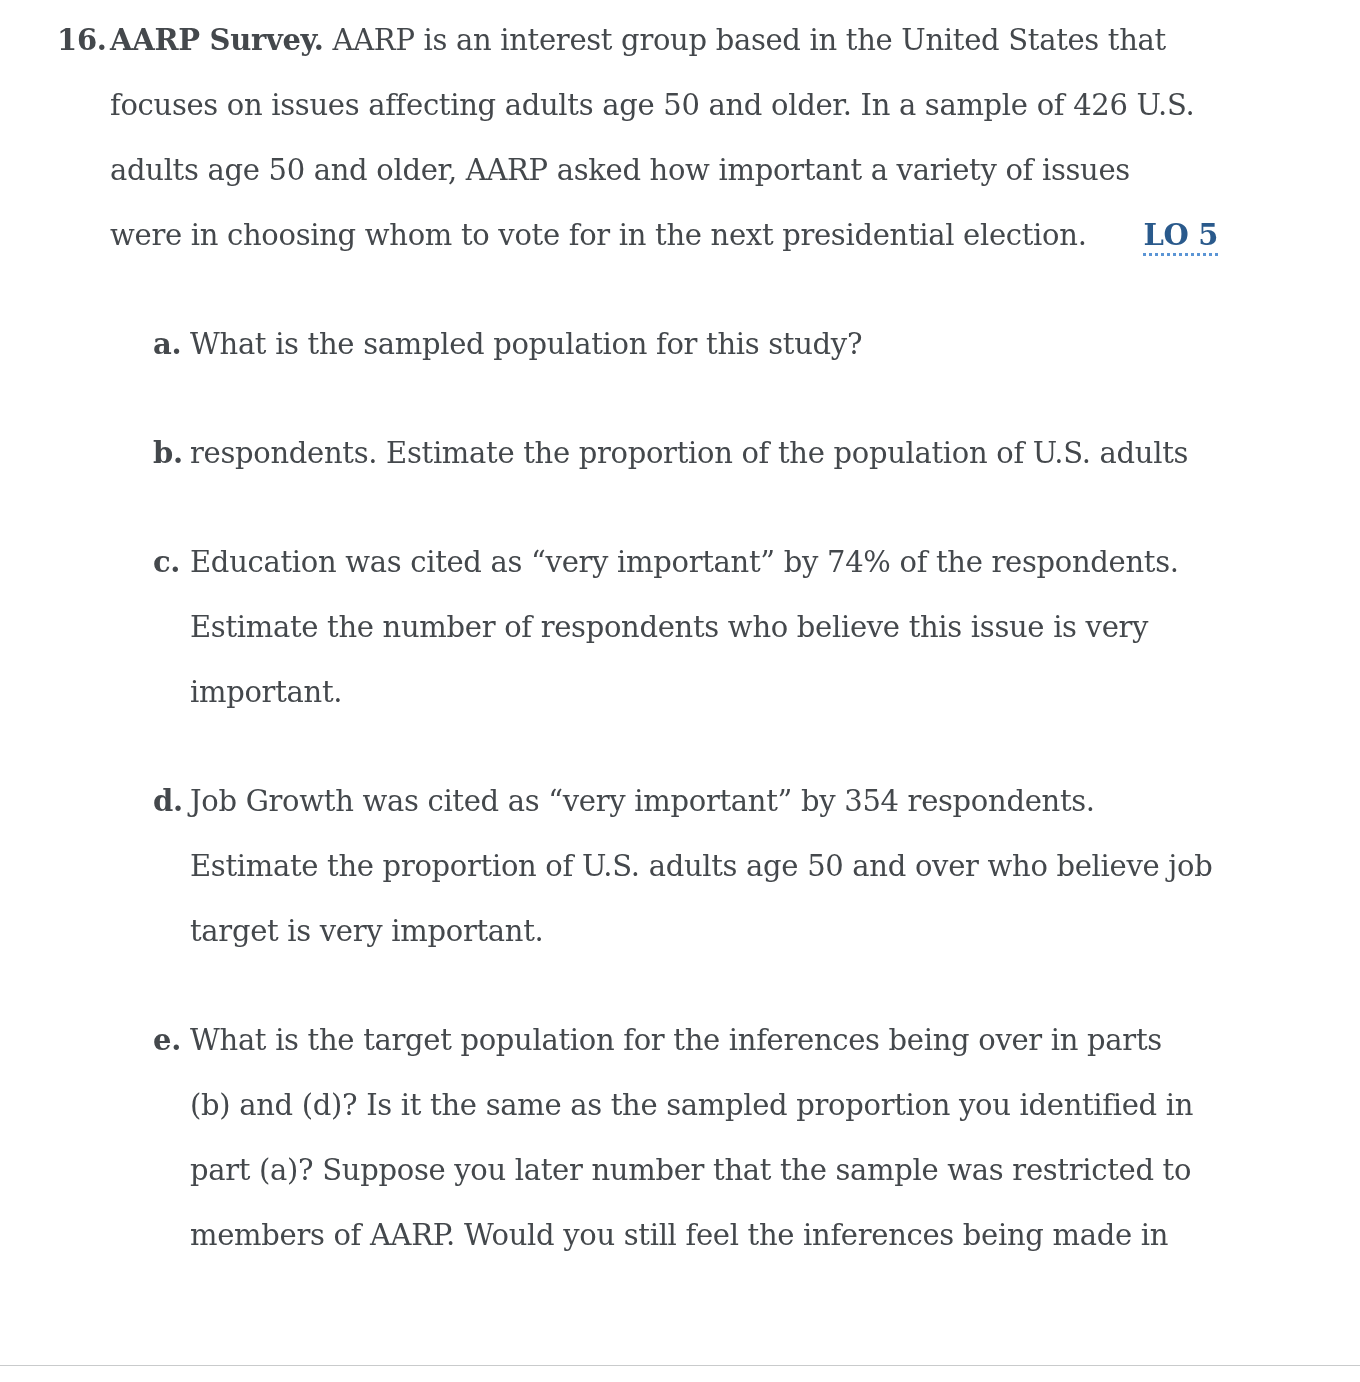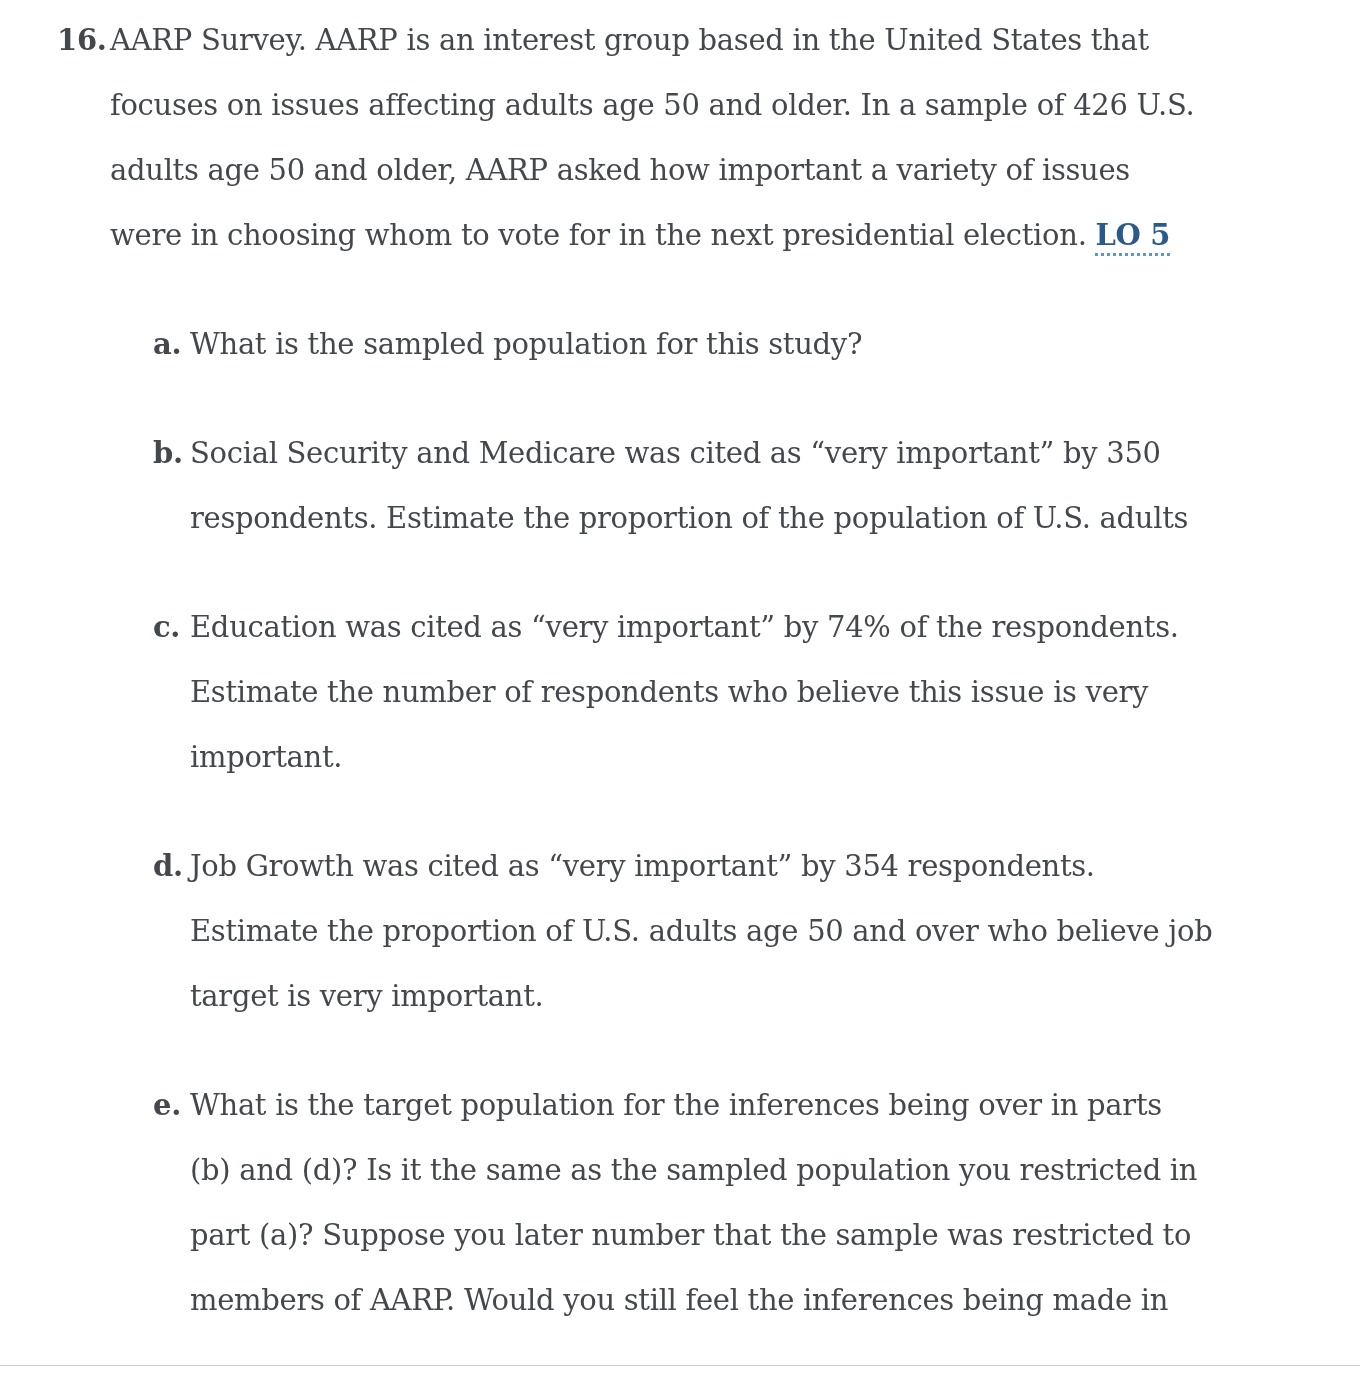--- a/index.html
+++ b/index.html
@@ -33,39 +33,40 @@
   .intro-line {
     position: relative;
   }
   .problem-number {
     position: absolute;
     left: -53px;
     top: 0;
     font-weight: bold;
   }
   .problem-title {
-    font-weight: normal;
+    font-weight: bold;
   }
   .part {
     position: relative;
     padding-left: 80px;
     margin-top: 44px;
   }
   .part-label {
     position: absolute;
     left: 43px;
     top: 0;
     font-weight: bold;
   }
   .lo-link {
     font-weight: bold;
     text-decoration: none;
     border-bottom: 3px dotted;
     padding-bottom: 1px;
     cursor: pointer;
+    margin-left: 48px;
   }
   .bottom-rule {
     position: absolute;
     top: 1365px;
     left: 0;
     width: 1360px;
     height: 1px;
   }
 </style>
 </head>
@@ -79,38 +80,37 @@
         <div class="intro-line">adults age 50 and older, AARP asked how important a variety of issues</div>
         <div class="intro-line">were in choosing whom to vote for in the next presidential election. <a class="lo-link" style="color: rgb(42, 90, 140); border-bottom-color: rgb(91, 149, 213);">LO 5</a></div>
       </div>
     <div class="parts">
         <div class="part">
           <span class="part-label">a.</span>
           <div class="part-line">What is the sampled population for this study?</div>
         </div>
         <div class="part">
           <span class="part-label">b.</span>
-          <div class="part-line">Social Security and Medicare was cited as “very important” by 350</div>
           <div class="part-line">respondents. Estimate the proportion of the population of U.S. adults</div>
         </div>
         <div class="part">
           <span class="part-label">c.</span>
           <div class="part-line">Education was cited as “very important” by 74% of the respondents.</div>
           <div class="part-line">Estimate the number of respondents who believe this issue is very</div>
           <div class="part-line">important.</div>
         </div>
         <div class="part">
           <span class="part-label">d.</span>
           <div class="part-line">Job Growth was cited as “very important” by 354 respondents.</div>
           <div class="part-line">Estimate the proportion of U.S. adults age 50 and over who believe job</div>
           <div class="part-line">target is very important.</div>
         </div>
         <div class="part">
           <span class="part-label">e.</span>
           <div class="part-line">What is the target population for the inferences being over in parts</div>
-          <div class="part-line">(b) and (d)? Is it the same as the sampled population you restricted in</div>
+          <div class="part-line">(b) and (d)? Is it the same as the sampled proportion you identified in</div>
           <div class="part-line">part (a)? Suppose you later number that the sample was restricted to</div>
           <div class="part-line">members of AARP. Would you still feel the inferences being made in</div>
         </div>
       </div>
   </div>
 </div>
 <div class="bottom-rule" style="background: rgb(201, 203, 204);"></div>
 
 </body></html>

